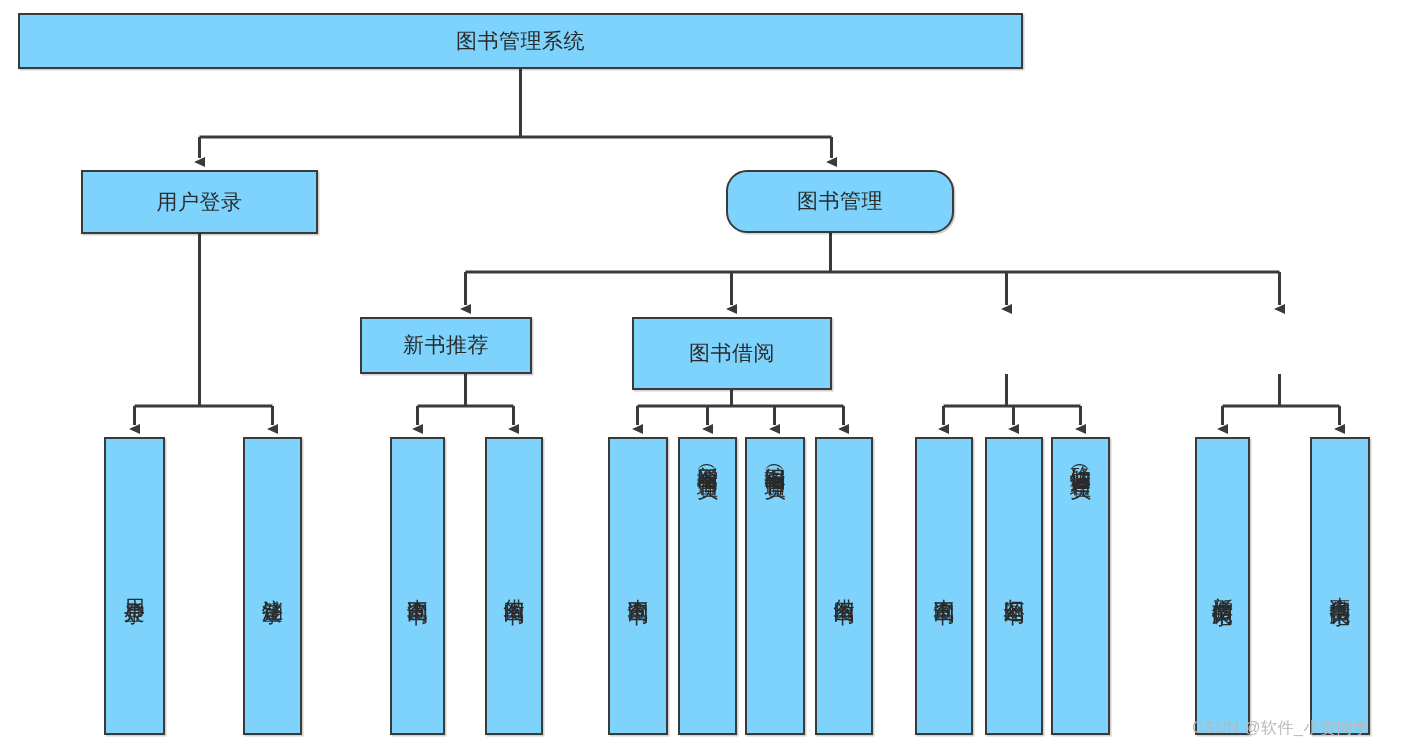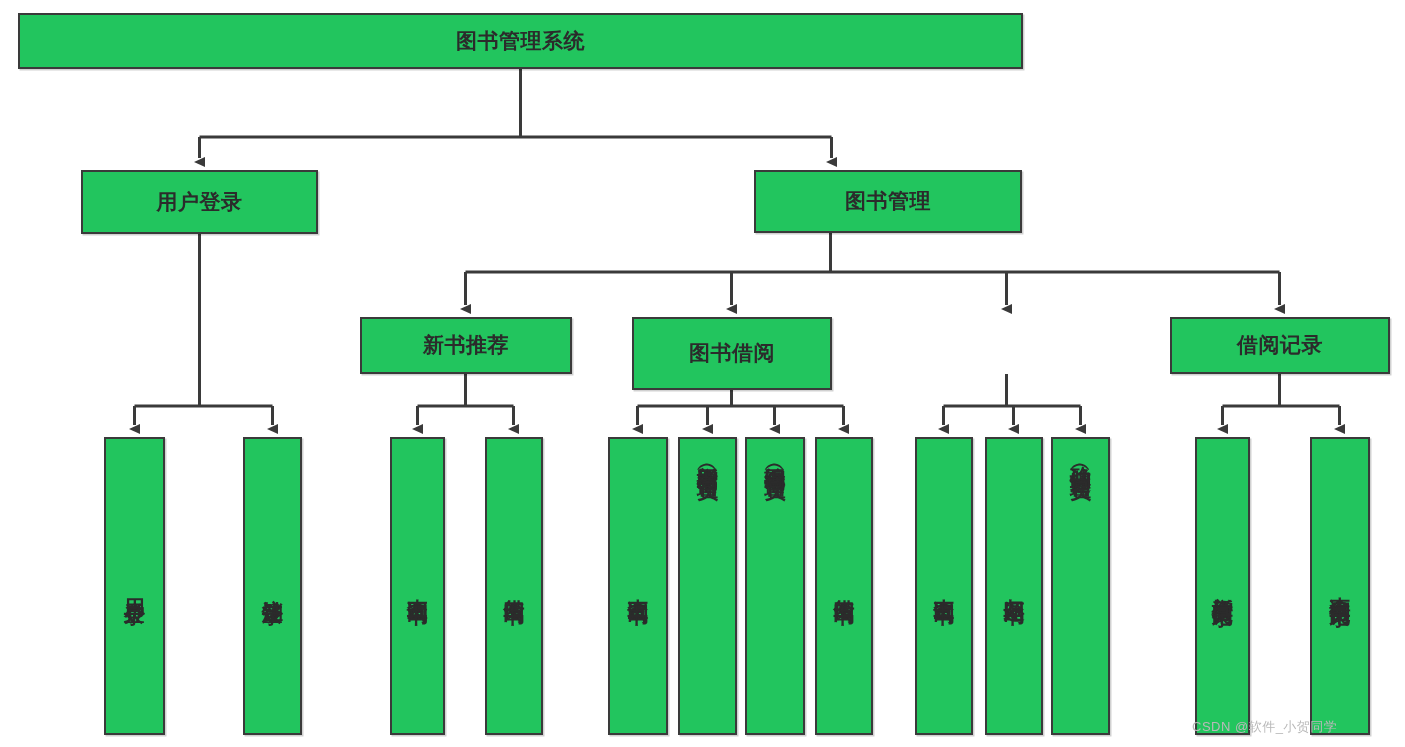--- a/index.html
+++ b/index.html
@@ -22,27 +22,26 @@
     left: 0;
     top: 0;
     width: 1405px;
     height: 747px;
     pointer-events: none;
   }
   .node {
     position: absolute;
     box-sizing: border-box;
     border: 2.5px solid #3a3a3a;
-    background: #22c55e;
+    background: #7dd3fc;
     display: flex;
     align-items: center;
     justify-content: center;
     color: #2b2b2b;
     box-shadow: 1.5px 1.5px 0 rgba(0,0,0,0.18);
-    font-weight: bold;
   }
   .node-label {
     font-size: 21px;
     line-height: 1.15;
     letter-spacing: 0.5px;
     white-space: nowrap;
   }
   .node.leaf {
     align-items: flex-start;
     justify-content: center;
@@ -55,21 +54,21 @@
     line-height: 1.42;
     letter-spacing: 2px;
     white-space: normal;
   }
   .node.leaf.centered {
     align-items: center;
     padding-top: 0;
   }
   .watermark {
     position: absolute;
-    font-size: 13px;
+    font-size: 16px;
     color: #b9b9b9;
     white-space: nowrap;
     letter-spacing: 0.5px;
   }
 </style>
 </head>
 <body>
 
 <div id="canvas" style="background: rgb(255, 255, 255);">
 
@@ -123,32 +122,29 @@
     </g>
   </svg>
 
   <div class="node" id="node-root" style="left: 18px; top: 13px; width: 1005px; height: 56px; border-color: rgb(58, 58, 58); color: rgb(43, 43, 43);">
     <span class="node-label">图书管理系统</span>
   </div>
 
   <div class="node" id="node-l2-0" style="left: 81px; top: 170px; width: 237px; height: 64px; border-color: rgb(58, 58, 58); color: rgb(43, 43, 43);">
     <span class="node-label">用户登录</span>
   </div>
-  <div class="node" id="node-l2-1" style="left: 754px; top: 170px; width: 268px; height: 63px; border-color: rgb(58, 58, 58); color: rgb(43, 43, 43);">
+  <div class="node" id="node-l2-1" style="left: 726px; top: 170px; width: 228px; height: 63px; border-color: rgb(58, 58, 58); color: rgb(43, 43, 43); border-radius: 21px;">
     <span class="node-label">图书管理</span>
   </div>
 
-  <div class="node" id="node-l3-0" style="left: 360px; top: 317px; width: 212px; height: 57px; border-color: rgb(58, 58, 58); color: rgb(43, 43, 43);">
+  <div class="node" id="node-l3-0" style="left: 360px; top: 317px; width: 172px; height: 57px; border-color: rgb(58, 58, 58); color: rgb(43, 43, 43);">
     <span class="node-label">新书推荐</span>
   </div>
   <div class="node" id="node-l3-1" style="left: 632px; top: 317px; width: 200px; height: 73px; border-color: rgb(58, 58, 58); color: rgb(43, 43, 43);">
     <span class="node-label">图书借阅</span>
-  </div>
-  <div class="node" id="node-l3-3" style="left: 1170px; top: 317px; width: 220px; height: 57px; border-color: rgb(58, 58, 58); color: rgb(43, 43, 43);">
-    <span class="node-label">借阅记录</span>
   </div>
 
   <div class="node leaf centered" id="node-leaf-0" style="left: 104px; top: 437px; width: 61px; height: 298px; border-color: rgb(58, 58, 58); color: rgb(43, 43, 43);">
     <span class="node-label">用户登录</span>
   </div>
   <div class="node leaf centered" id="node-leaf-1" style="left: 243px; top: 437px; width: 59px; height: 298px; border-color: rgb(58, 58, 58); color: rgb(43, 43, 43);">
     <span class="node-label">注销登录</span>
   </div>
   <div class="node leaf centered" id="node-leaf-2" style="left: 390px; top: 437px; width: 55px; height: 298px; border-color: rgb(58, 58, 58); color: rgb(43, 43, 43);">
     <span class="node-label">查询图书</span>

